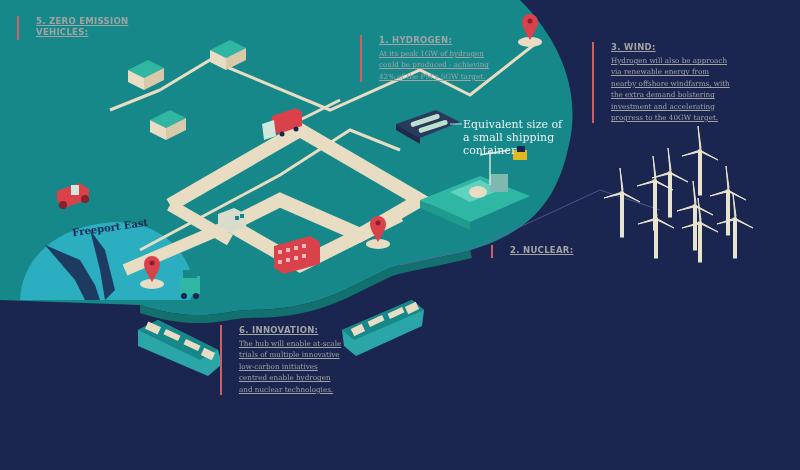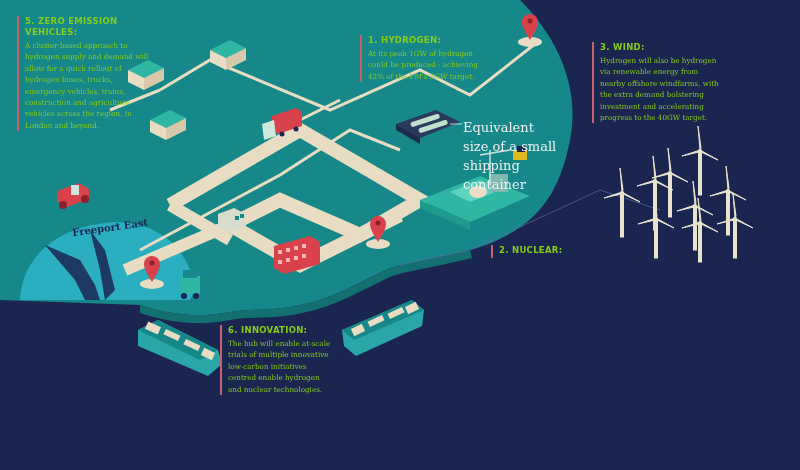--- a/index.html
+++ b/index.html
@@ -1,21 +1,21 @@
 <!DOCTYPE html>
 <html><head>
 <meta charset="utf-8">
 <style>
   html, body { margin:0; padding:0; }
   body { width:800px; height:470px; overflow:hidden; background:#1b2650; position:relative; font-family:"DejaVu Serif", serif; }
   #scene { position:absolute; left:0; top:0; width:800px; height:470px; }
-  .callout { position:absolute; border-left:2px solid #c9606a; padding-left:6px; color:#84cc16; }
+  .callout { position:absolute; border-left:2px solid #c9606a; padding-left:17px; color:#a3a3a3;text-decoration:underline; }
   .callout .title { font-family:"DejaVu Sans", sans-serif; font-weight:bold; font-size:8.5px; letter-spacing:0.3px; margin-bottom:2px; line-height:11px; }
   .callout .body { font-size:7.2px; line-height:11.4px; }
-  .annot { position:absolute; color:#eef0f2; font-size:13px; line-height:19px; }
+  .annot { position:absolute; color:#eef0f2; font-size:11px; line-height:13px; }
   .place-label { position:absolute; font-family:"DejaVu Serif", serif; font-weight:bold; color:#1b2650; font-size:10px; }
 </style>
 </head>
 <body>
 
 <svg id="scene" viewBox="0 0 800 470" xmlns="http://www.w3.org/2000/svg">
 
   <rect x="0" y="0" width="800" height="470" fill="#1b2650"></rect>
 
   <path d="M0,0 L520,0 C560,40 580,90 570,140 C560,190 540,230 470,250 C440,258 410,262 390,268 C360,282 330,300 300,305 C270,312 250,308 230,312 C200,318 170,315 140,305 L0,300 Z" fill="#17888a"></path>
@@ -192,33 +192,32 @@
         <rect x="-1.5" y="0" width="3" height="40"></rect>
         <path d="M0,0 L-2,-24 L1,-2 Z M0,0 L18,10 L1,2 Z M0,0 L-18,6 L-1,2 Z"></path>
       </g>
   </g>
 </svg>
 
 <div class="place-label" style="left:72px; top:222px; transform:rotate(-8deg);">Freeport East</div>
 
 <div class="callout" style="left:17px; top:16px; width:130px;">
   <div class="title">5. ZERO EMISSION VEHICLES:</div>
-  <div class="body">A cluster-based approach to hydrogen supply and demand will allow for a quick rollout of hydrogen buses, trucks, emergency vehicles, trains, construction and agriculture vehicles across the region, in London and beyond.</div>
 </div>
 
 <div class="callout" style="left:360px; top:35px; width:112px;">
   <div class="title">1. HYDROGEN:</div>
   <div class="body">At its peak 1GW of hydrogen could be produced - achieving 42% of the PM's 5GW target.</div>
 </div>
 
 <div class="annot" style="left:463px; top:118px; width:100px;">Equivalent size of a small shipping container</div>
 
 <div class="callout" style="left:592px; top:42px; width:120px;">
   <div class="title">3. WIND:</div>
-  <div class="body">Hydrogen will also be hydrogen via renewable energy from nearby offshore windfarms, with the extra demand bolstering investment and accelerating progress to the 40GW target.</div>
+  <div class="body">Hydrogen will also be approach via renewable energy from nearby offshore windfarms, with the extra demand bolstering investment and accelerating progress to the 40GW target.</div>
 </div>
 
 <div class="callout" style="left:491px; top:245px; width:112px;">
   <div class="title">2. NUCLEAR:</div>
 </div>
 
 <div class="callout" style="left:220px; top:325px; width:104px;">
   <div class="title">6. INNOVATION:</div>
   <div class="body">The hub will enable at-scale trials of multiple innovative low-carbon initiatives centred enable hydrogen and nuclear technologies.</div>
 </div>

